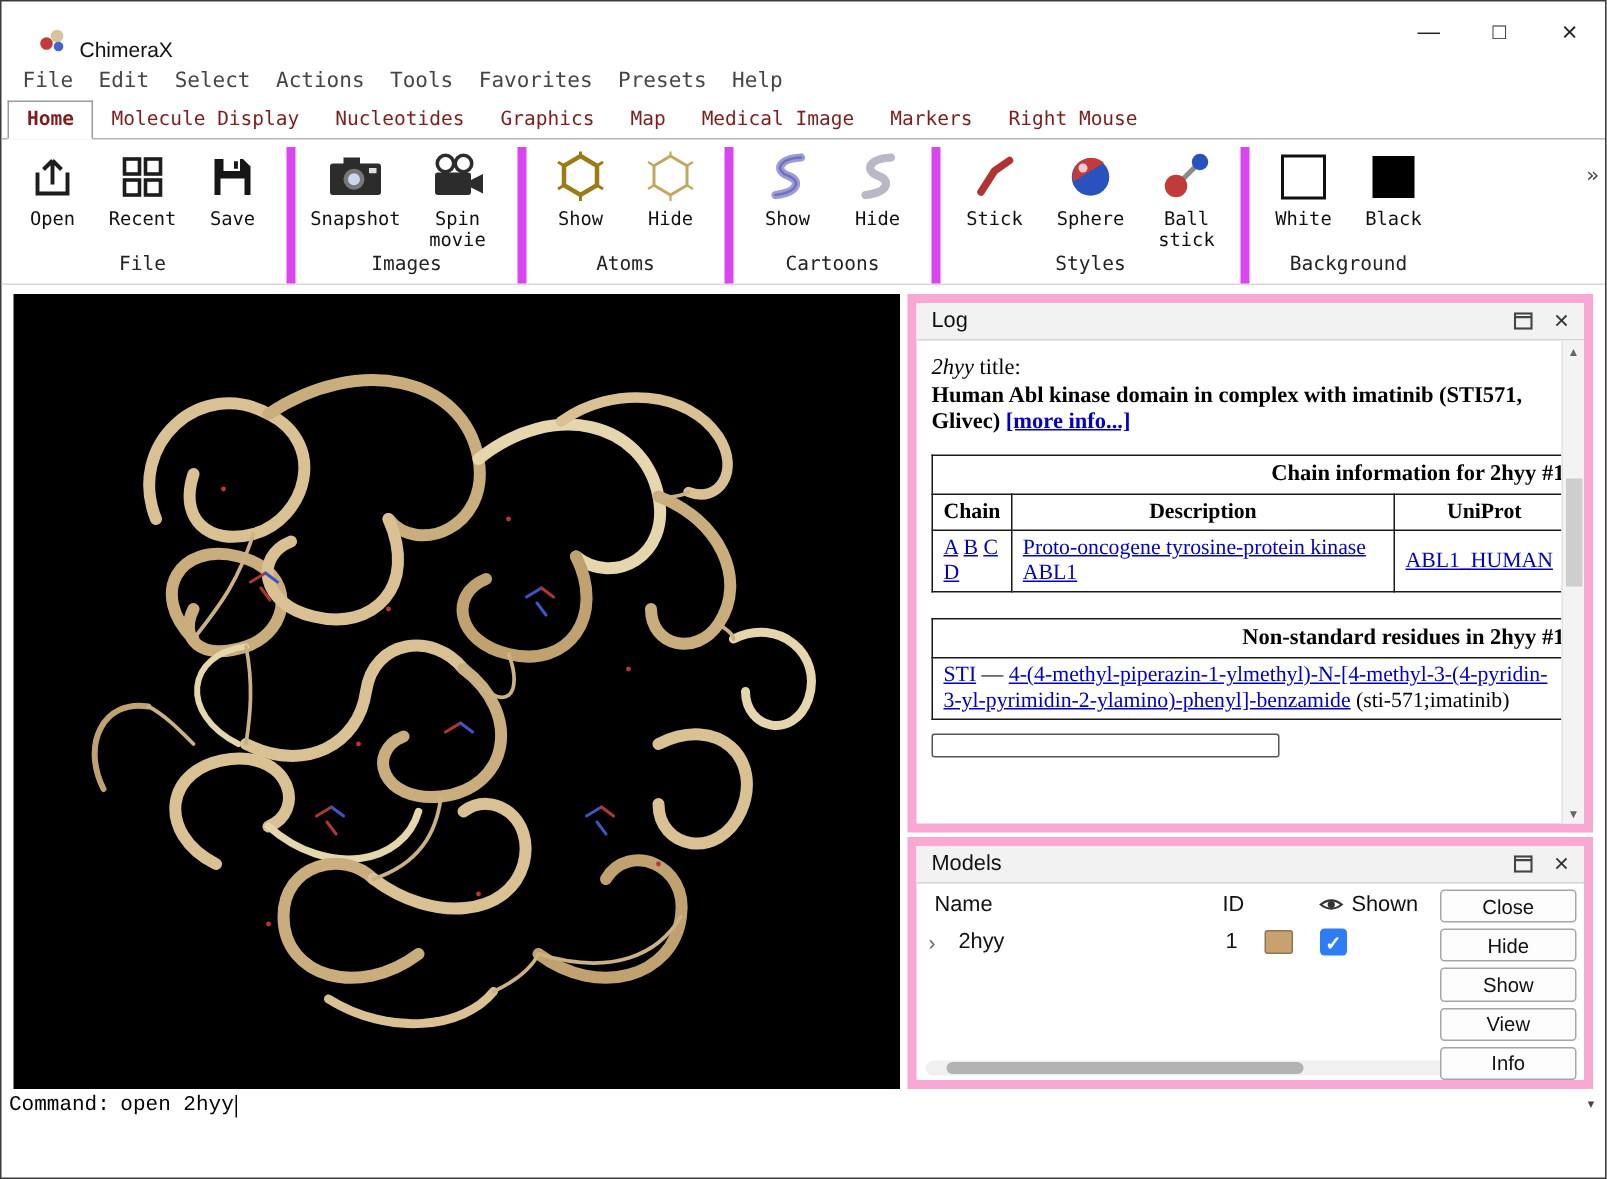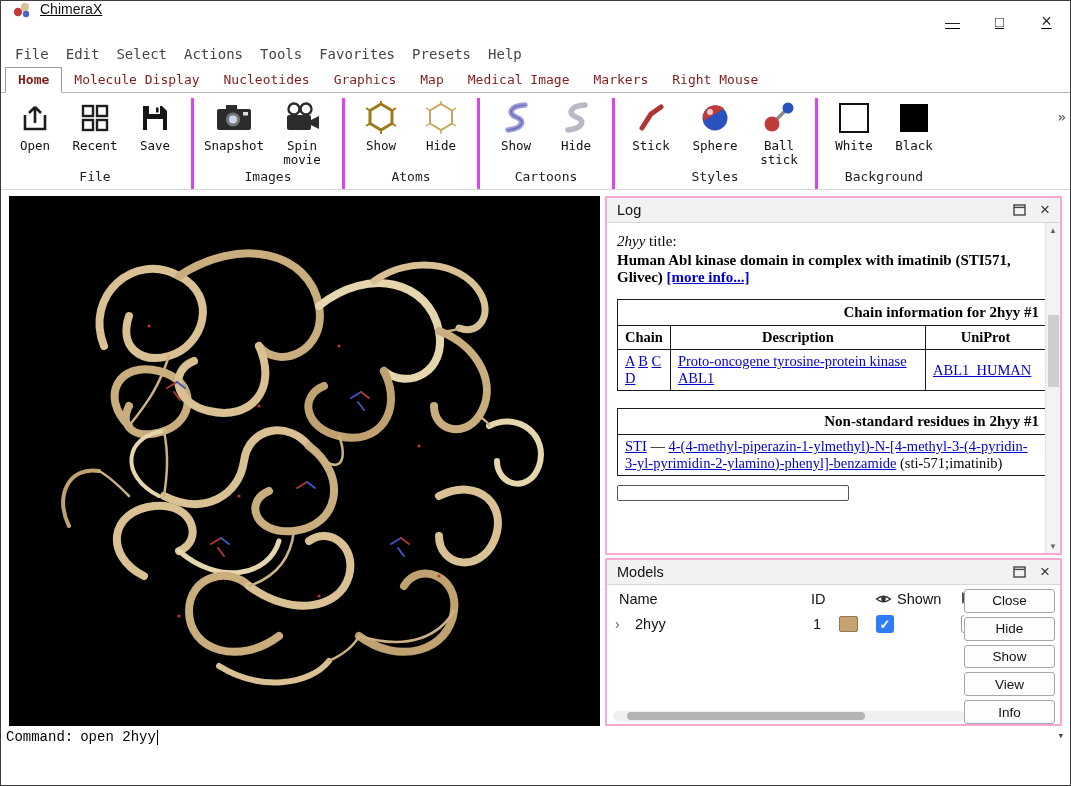--- a/index.html
+++ b/index.html
@@ -1,21 +1,21 @@
 <!DOCTYPE html>
 <html><head>
 <meta charset="utf-8">
 <style>
   * { box-sizing: border-box; margin: 0; padding: 0; }
   body { background:#888; font-family:"Liberation Sans", sans-serif; }
   .window { width:1071px; height:786px; background:#fff; border:1px solid #3c3c3c;
             display:flex; flex-direction:column; overflow:hidden; position:relative; }
 
   
-  .titlebar { height:40px; display:flex; align-items:flex-start; padding-left:11px; flex:none;text-decoration:underline; }
+  .titlebar { height:40px; display:flex; align-items:flex-end; padding-left:24px; flex:none; }
   .title-text { font-size:14px; margin-left:8px; color:#111; }
   .win-controls { margin-left:auto; display:flex; height:100%; }
   .win-btn { width:47px; height:100%; display:flex; align-items:center; justify-content:center;
              font-size:15px; color:#222; }
 
   
   .menubar { height:26px; display:flex; align-items:center; padding-left:12px; gap:13px;
              font-family:"DejaVu Sans Mono", monospace; font-size:14px; color:#454545; flex:none; }
   .menu-item { padding:2px 2px; }
 
@@ -23,39 +23,39 @@
   .tabbar { height:26px; display:flex; align-items:flex-end; padding-left:4px;
             border-bottom:1px solid #b5b5b5; font-family:"DejaVu Sans Mono", monospace;
             font-size:13px; color:#7f1d1d; flex:none; }
   .tab { padding:4px 12px 5px; }
   .tab.active { border:1px solid #9a9a9a; border-bottom:1px solid #fff; margin-bottom:-1px;
                 background:#fff; font-weight:bold; }
 
   
   .ribbon { height:97px; display:flex; align-items:stretch; padding:5px 14px 0 6px;
             border-bottom:1px solid #d8d8d8; position:relative; flex:none; }
-  .rgroup { display:flex; flex-direction:column; padding:0 10px; border-right:3px solid #d946ef; }
+  .rgroup { display:flex; flex-direction:column; padding:0 10px; border-right:6px solid #d946ef; }
   .rgroup:first-child { padding-left:2px; }
   .rbuttons { display:flex; gap:8px; height:68px; align-items:flex-start; }
   .rbtn { display:flex; flex-direction:column; align-items:center; width:52px; }
   .rbtn.wide { width:60px; }
   .rbtn .icon { height:40px; display:flex; align-items:center; justify-content:center; }
   .rlabel { font-family:"DejaVu Sans Mono", monospace; font-size:12.5px; color:#111;
             text-align:center; line-height:1.15; margin-top:1px; }
   .rgroup-label { text-align:center; font-family:"DejaVu Sans Mono", monospace; font-size:13px;
                   color:#222; padding:3px 0 4px; }
   .ribbon-overflow { position:absolute; right:4px; top:16px; font-family:"DejaVu Sans Mono",monospace;
                      font-size:14px; color:#444; }
 
   
   .main { height:536px; display:flex; padding:6px 8px 0; gap:5px; flex:none; min-height:0; }
   .viewport { width:591px; height:530px; background:#000; position:relative; flex:none; }
   .rightcol { flex:1; display:flex; flex-direction:column; min-width:0; }
 
-  .panel { border:2px solid #f9a8d4; background:#fff; display:flex; flex-direction:column; }
+  .panel { border:6px solid #f9a8d4; background:#fff; display:flex; flex-direction:column; }
   .panel-titlebar { height:25px; background:#f2f2f2; border-bottom:1px solid #d6d6d6;
                     display:flex; align-items:center; padding:0 7px 0 10px; font-size:14.5px; color:#111; flex:none; }
   .pt-icons { margin-left:auto; display:flex; align-items:center; gap:10px; }
   .pt-icon { width:16px; height:16px; display:flex; align-items:center; justify-content:center;
              color:#333; font-size:14px; }
 
   
   .panel.log { height:359px; flex:none; }
   .log-body { flex:1; display:flex; min-height:0; }
   .log-content { flex:1; overflow:hidden; padding:10px 4px 0 10px;

